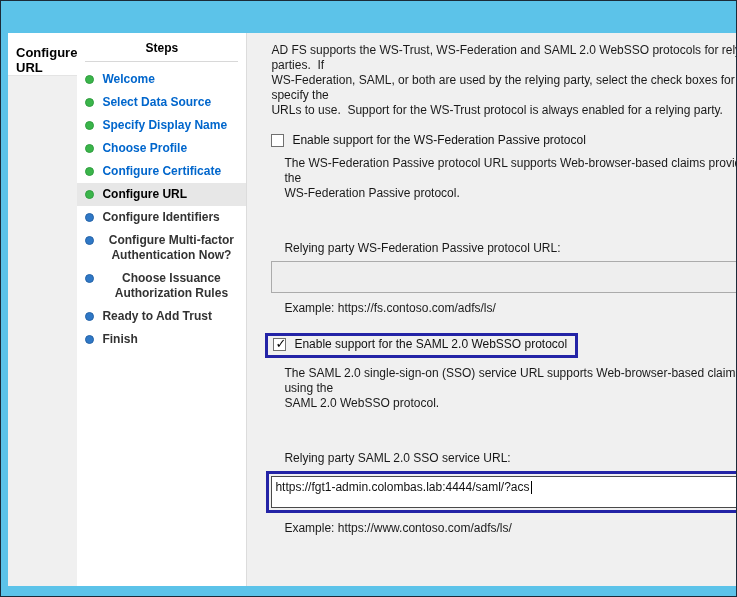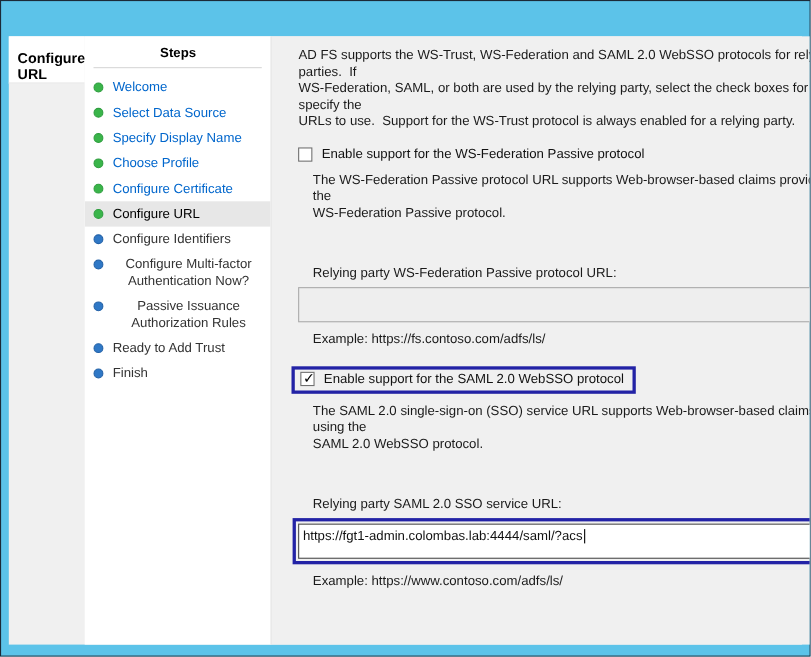--- a/index.html
+++ b/index.html
@@ -27,21 +27,21 @@
                  padding:12px 0 0 8px; }
   .header-band h1 { font-size:13px; font-weight:bold; color:#000; }
 
   .bodyrow { flex:1; display:flex; min-height:0; }
 
   
   .steps-pane { width:170px; background:#fff; border-right:1px solid #dcdcdc;
                 overflow:hidden;text-align:center; }
   .steps-title { font-weight:bold; padding:8px 8px 2px 8px; color:#000; }
   .steps-pane hr { border:0; border-top:1px solid #d8d8d8; margin:4px 8px 2px 8px; }
-  .steps-list { list-style:none; padding-top:4px; }
+  .steps-list { list-style:none; padding-top:4px;font-weight:bold; }
   .step { display:flex; gap:8px; padding:4px 6px 4px 8px; line-height:15px; cursor:default; }
   .dot { flex:none; width:9px; height:9px; border-radius:50%; margin-top:3px; }
   .dot.done { background:#3ab54a; border:1px solid #2f9e3f; }
   .dot.upcoming { background:#2f78c6; border:1px solid #2563a8; }
   .step.done .step-label { color:#0066cc; cursor:pointer; }
   .step.current { background:#e7e7e7; }
   .step.current .step-label { color:#000; }
   .step.upcoming .step-label { color:#333; }
 
   
@@ -126,21 +126,21 @@
           <li class="step upcoming">
             <span class="dot upcoming"></span>
             <span class="step-label">Configure Identifiers</span>
           </li>
           <li class="step upcoming">
             <span class="dot upcoming"></span>
             <span class="step-label">Configure Multi-factor Authentication Now?</span>
           </li>
           <li class="step upcoming">
             <span class="dot upcoming"></span>
-            <span class="step-label">Passive Issuance Authorization Rules</span>
+            <span class="step-label">Choose Issuance Authorization Rules</span>
           </li>
           <li class="step upcoming">
             <span class="dot upcoming"></span>
             <span class="step-label">Ready to Add Trust</span>
           </li>
           <li class="step upcoming">
             <span class="dot upcoming"></span>
             <span class="step-label">Finish</span>
           </li>
         </ul>

